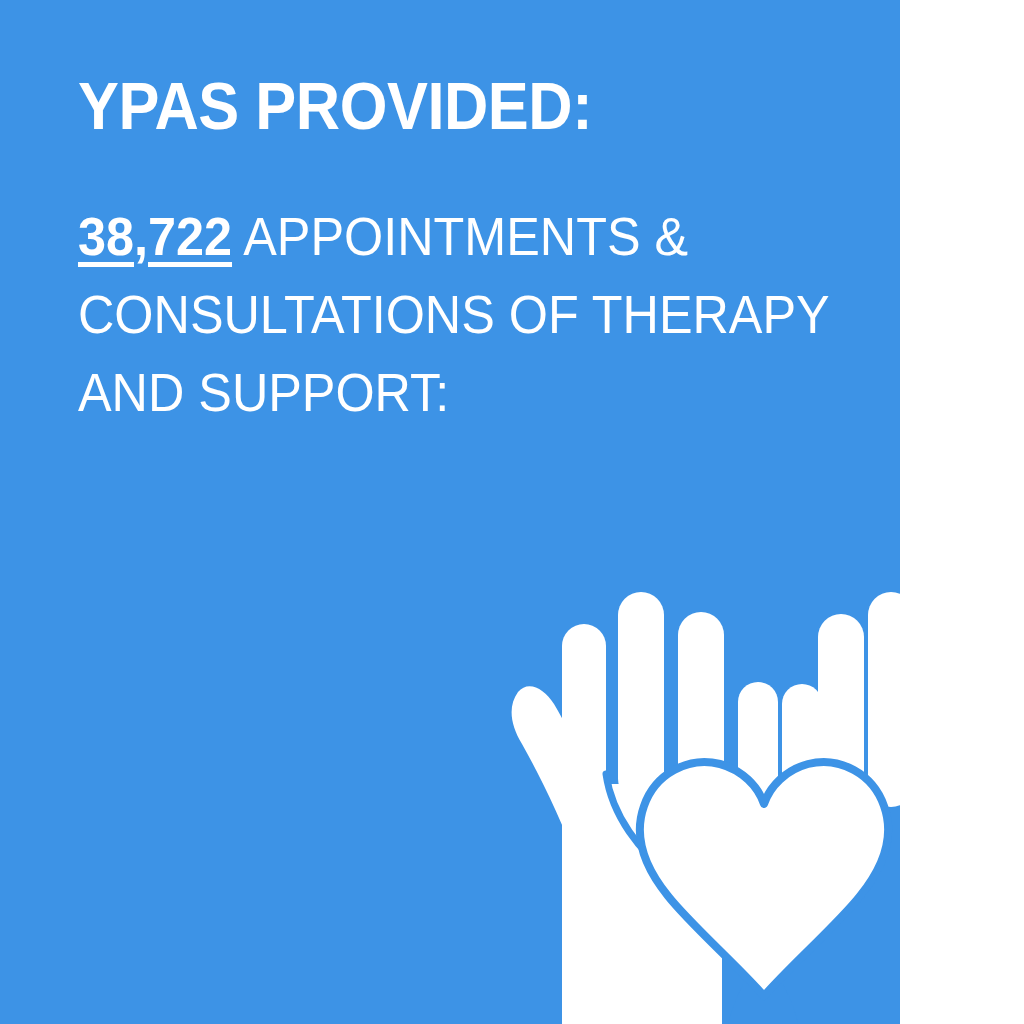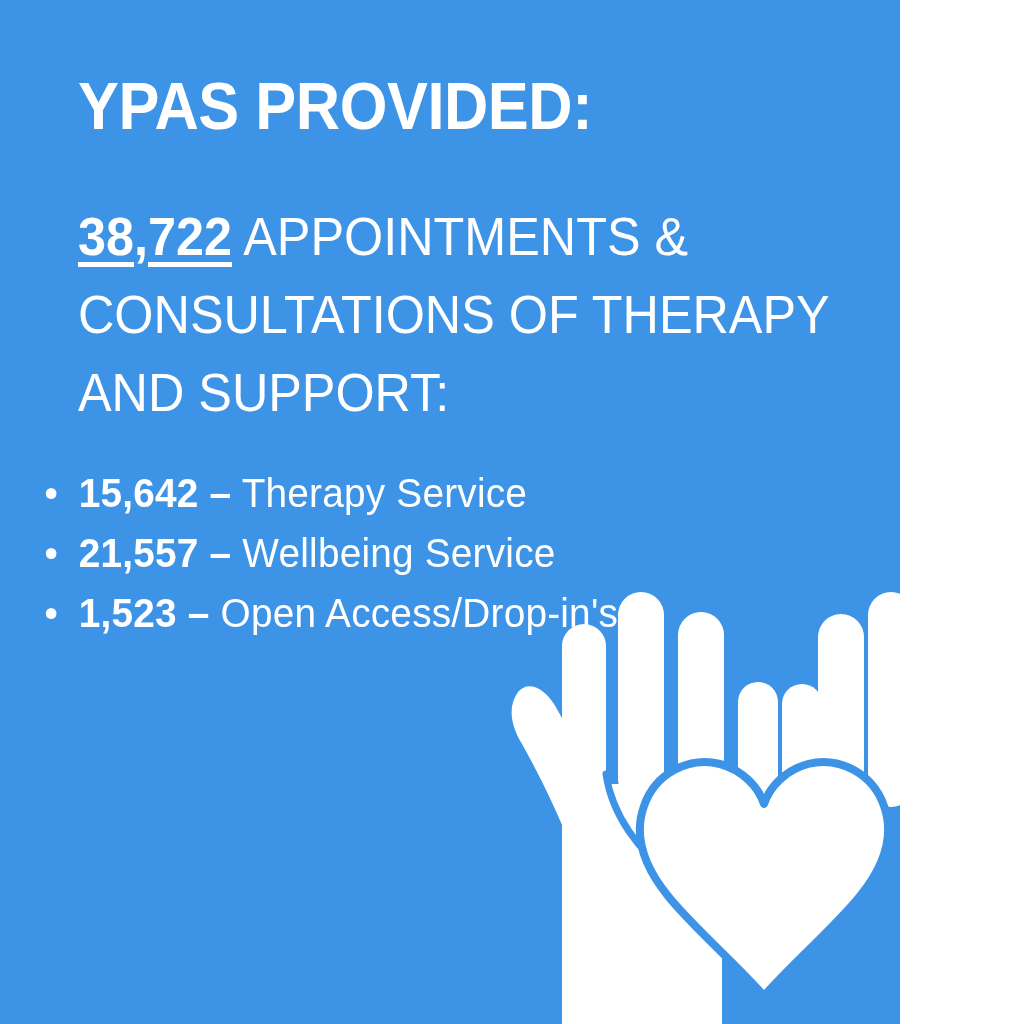--- a/index.html
+++ b/index.html
@@ -185,27 +185,16 @@
   </div>
 
   <div id="content">
 
     <h1 class="title">YPAS PROVIDED:</h1>
 
     <h2 class="headline">
       <span class="figure"><span class="u">38</span><span>,</span><span class="u">722</span></span><span> APPOINTMENTS &amp; CONSULTATIONS OF THERAPY AND SUPPORT:</span>
     </h2>
 
-    <ul class="bullet-list">
-      <li>
-        <span class="dot"></span><span class="num">15,642 –</span><span> Therapy Service</span>
-      </li>
-      <li>
-        <span class="dot"></span><span class="num"> 21,557 –</span><span> Wellbeing Service</span>
-      </li>
-      <li>
-        <span class="dot"></span><span class="num">1,523 –</span><span> Open Access/Drop-in's:</span>
-      </li>
-    </ul>
 
 
   </div>
 </div>
 
 </body></html>

